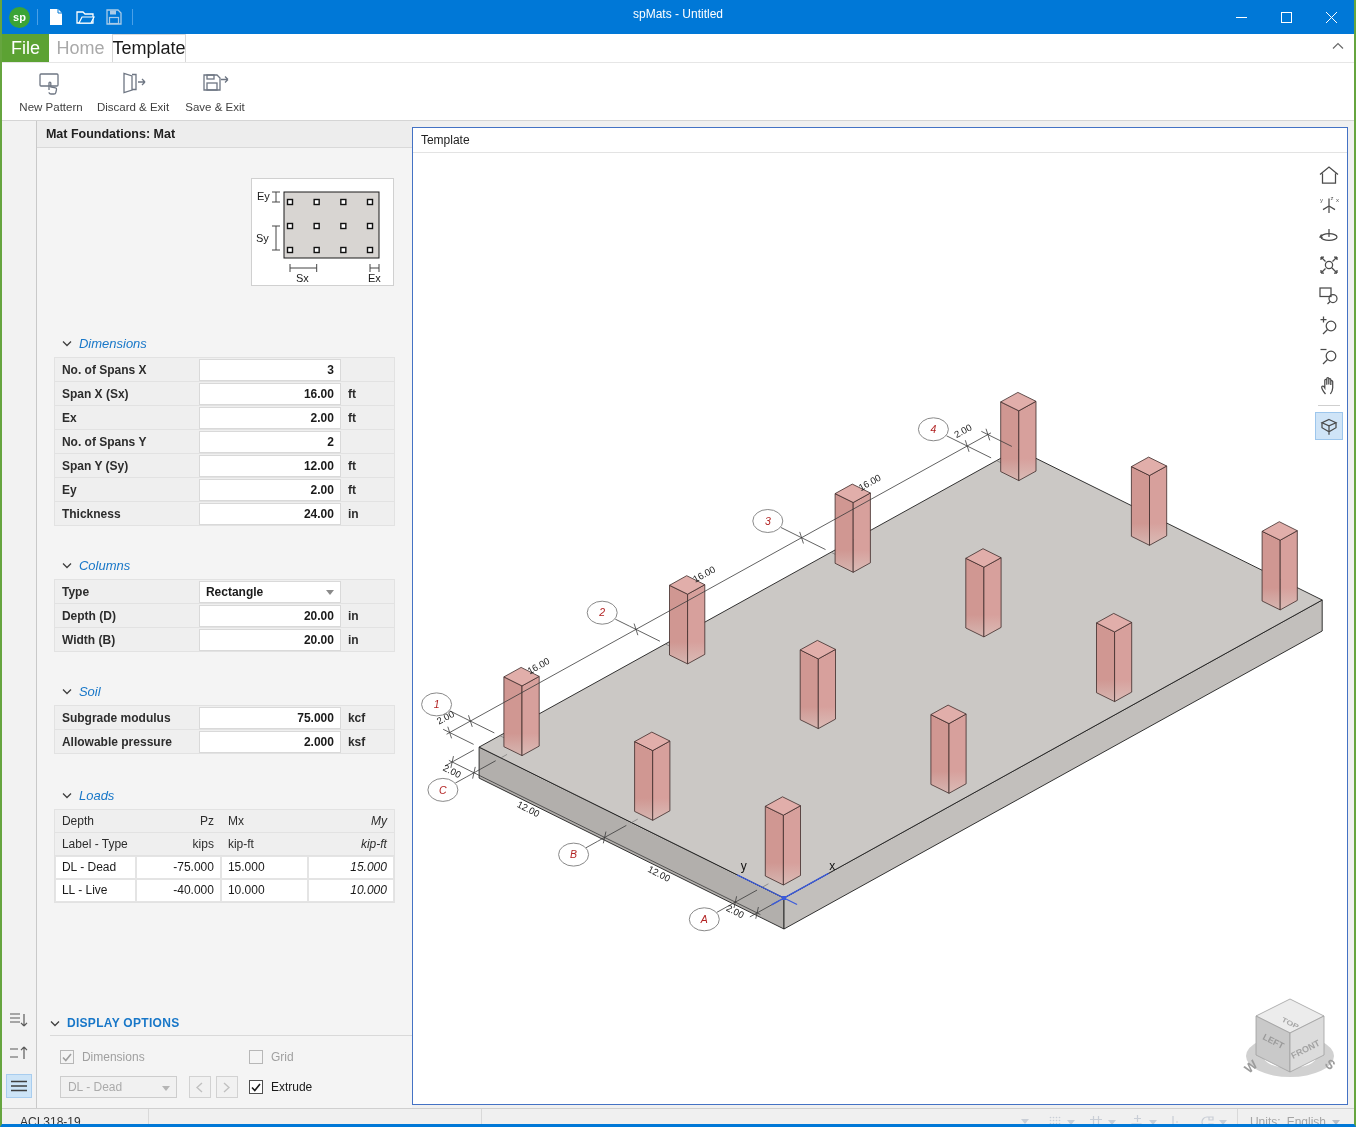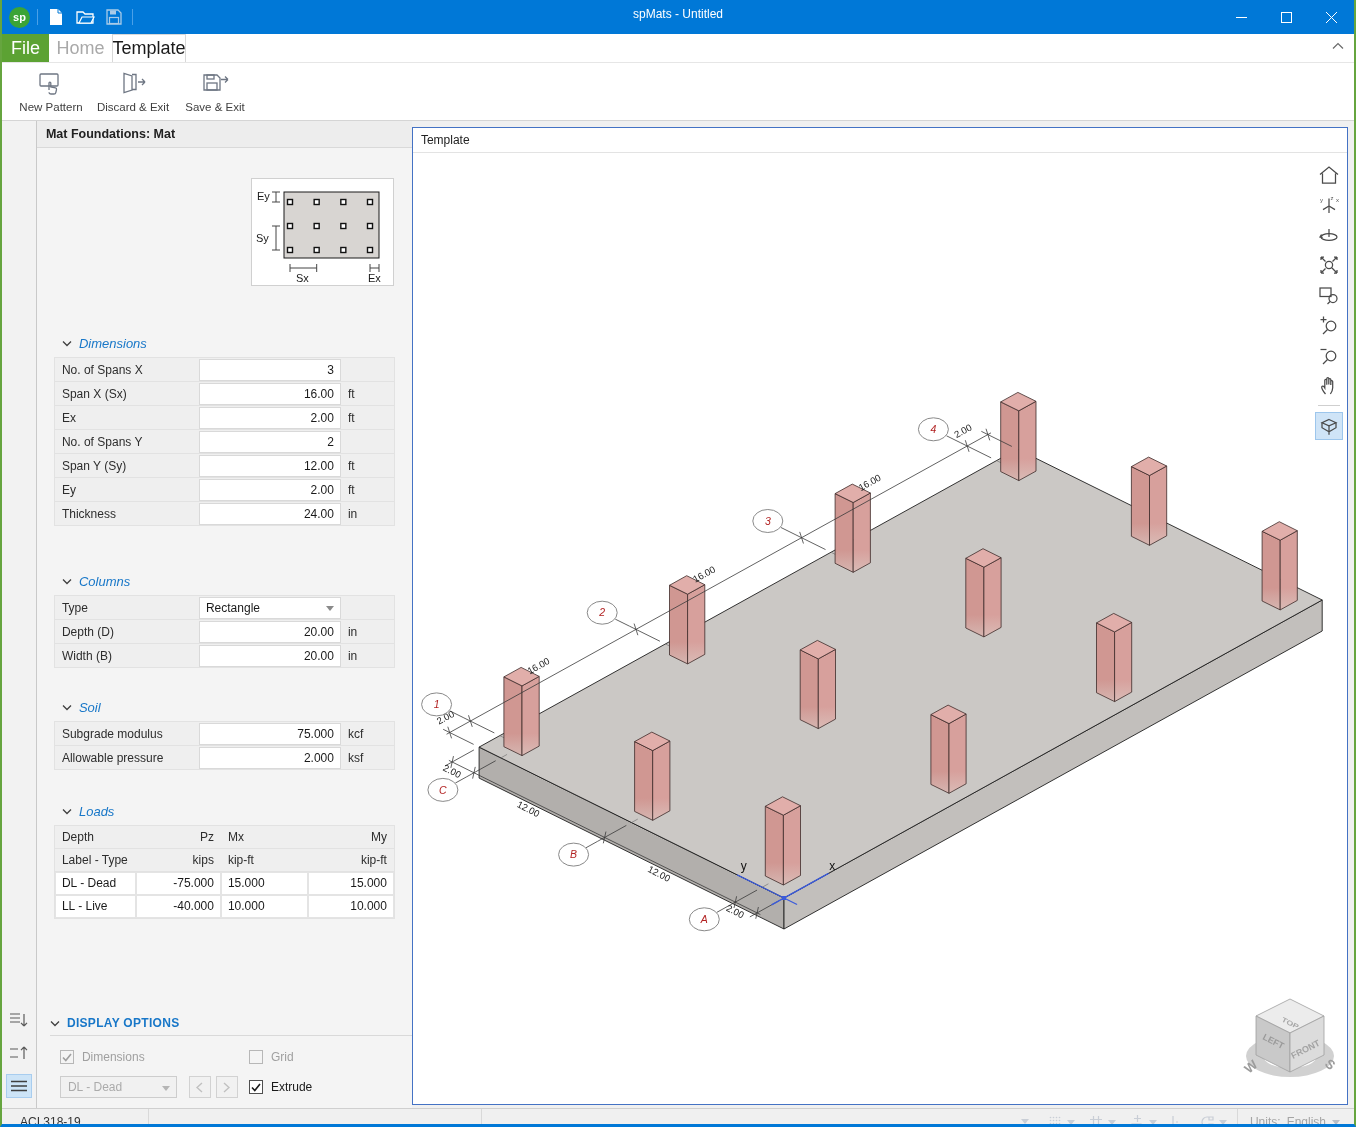--- a/index.html
+++ b/index.html
@@ -35,35 +35,35 @@
   #leftstrip{width:35px;background:#f2f2f2;border-right:1px solid #c9c9c9;display:flex;flex-direction:column;justify-content:flex-end;align-items:center;padding-bottom:10px;gap:9px;box-sizing:border-box;}
   .strip-btn{width:26px;height:24px;display:flex;align-items:center;justify-content:center;}
   .strip-btn.sel{background:#cde4f7;border:1px solid #a8cdef;box-sizing:border-box;}
   #leftpanel{width:375px;background:#f4f4f4;display:flex;flex-direction:column;box-sizing:border-box;}
   #panel-title{height:26px;line-height:26px;background:#ededed;border-bottom:1px solid #d9d9d9;font-weight:bold;font-size:12.5px;color:#222;padding-left:9px;}
   #panel-body{flex:1;display:flex;flex-direction:column;overflow:hidden;}
   #diagram-box{margin:30px 0 0 214px;width:141px;height:106px;background:#fff;border:1px solid #d0d0d0;}
   .sec-head{display:flex;align-items:center;gap:7px;margin-left:25px;height:16px;}
   .sec-title{color:#1877c8;font-style:italic;font-size:13px;}
   .ptable{margin:6px 17px 0 17px;background:#efefef;border:1px solid #e2e2e2;}
-  .prow{display:flex;height:23px;border-bottom:1px solid #e2e2e2;align-items:center;}
+  .prow{display:flex;height:23px;border-bottom:1px solid #e2e2e2;align-items:center;font-weight:bold;}
   .prow:last-child{border-bottom:none;}
   .pcell{line-height:22px;color:#2d2d2d;}
   .plabel{width:144px;padding-left:7px;box-sizing:border-box;}
   .pvalue{width:142px;background:#fff;box-shadow:inset 0 0 0 1px #d9d9d9;text-align:right;padding-right:7px;box-sizing:border-box;color:#1a1a1a;position:relative;}
   .pvalue.dd{text-align:left;padding-left:7px;}
   .pvalue .caret{position:absolute;right:7px;top:9px;}
   .punit{flex:1;padding-left:7px;}
   .ltable{margin:6px 17px 0 17px;border:1px solid #e2e2e2;}
   .lrow{display:flex;height:23px;}
   .lrow .c{box-sizing:border-box;line-height:22px;padding:0 7px;}
   .lrow .c0{width:81px;}
   .lrow .c1{width:85px;text-align:right;}
   .lrow .c2{width:87px;}
-  .lrow .c3{width:86px;text-align:right;}
+  .lrow .c3{width:86px;text-align:right;font-style:italic;}
   .lrow.hdr{background:#efefef;color:#2d2d2d;}
   .lrow.hdr .c{border-bottom:1px solid #e2e2e2;}
   .lrow.dat .c{background:#fff;box-shadow:inset 0 0 0 1px #e4e4e4;color:#1a1a1a;}
   #spacer{flex:1;}
   #display-options{padding-bottom:10px;}
   #do-head{display:flex;align-items:center;gap:7px;margin-left:13px;height:18px;}
   #do-title{color:#1877c8;font-weight:bold;font-size:12px;letter-spacing:.3px;}
   #do-rule{height:1px;background:#d9d9d9;margin:3px 0 0 13px;}
   .do-row{display:flex;align-items:center;margin:10px 0 0 23px;height:22px;}
   .cbwrap{display:flex;align-items:center;gap:8px;}
@@ -278,21 +278,21 @@
                 <div class="pcell pvalue">2.00</div>
                 <div class="pcell punit">ft</div>
               </div>
               <div class="prow">
                 <div class="pcell plabel">Thickness</div>
                 <div class="pcell pvalue">24.00</div>
                 <div class="pcell punit">in</div>
               </div>
             </div>
           </div>
-          <div style="margin-top: 47px;">
+          <div style="margin-top: 31px;">
             <div class="sec-head">
               <svg width="10" height="7" viewBox="0 0 10 7">
                 <polyline points="1,1.5 5,5.5 9,1.5" fill="none" stroke="#3f3f3f" stroke-width="1.3"></polyline>
               </svg>
               <span class="sec-title">Columns</span>
             </div>
             <div class="ptable">
               <div class="prow">
                 <div class="pcell plabel">Type</div>
                 <div class="pcell pvalue dd">Rectangle<span class="caret">

